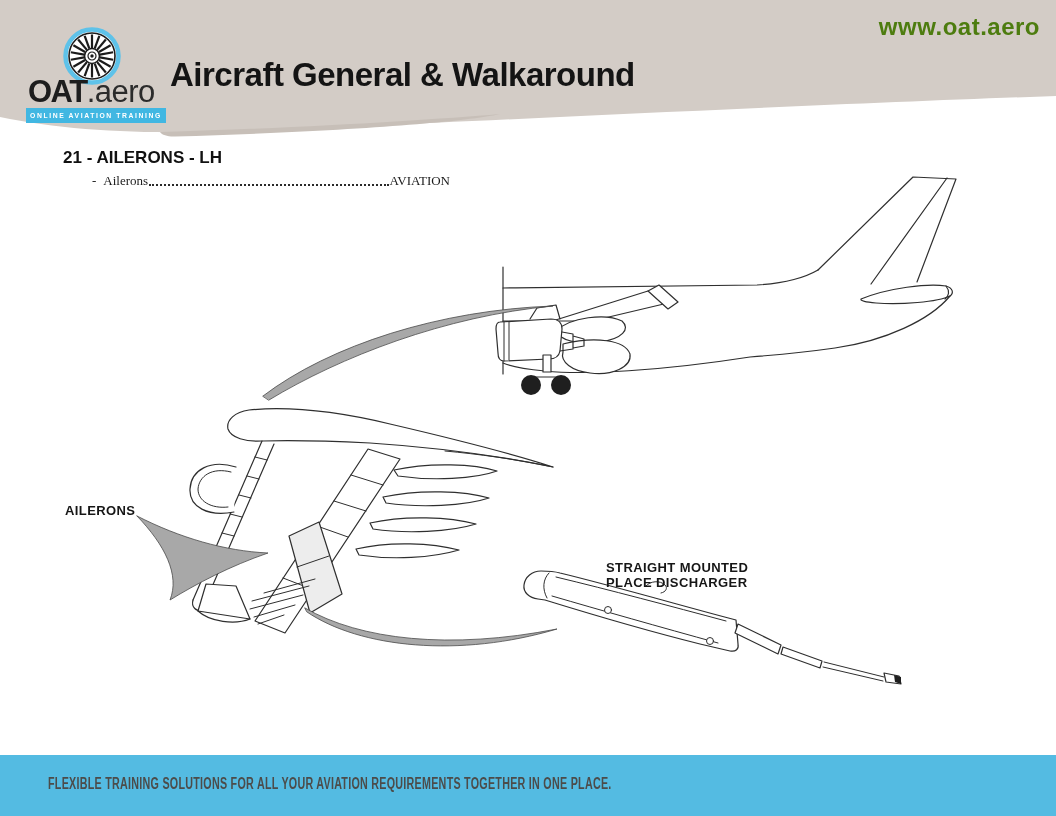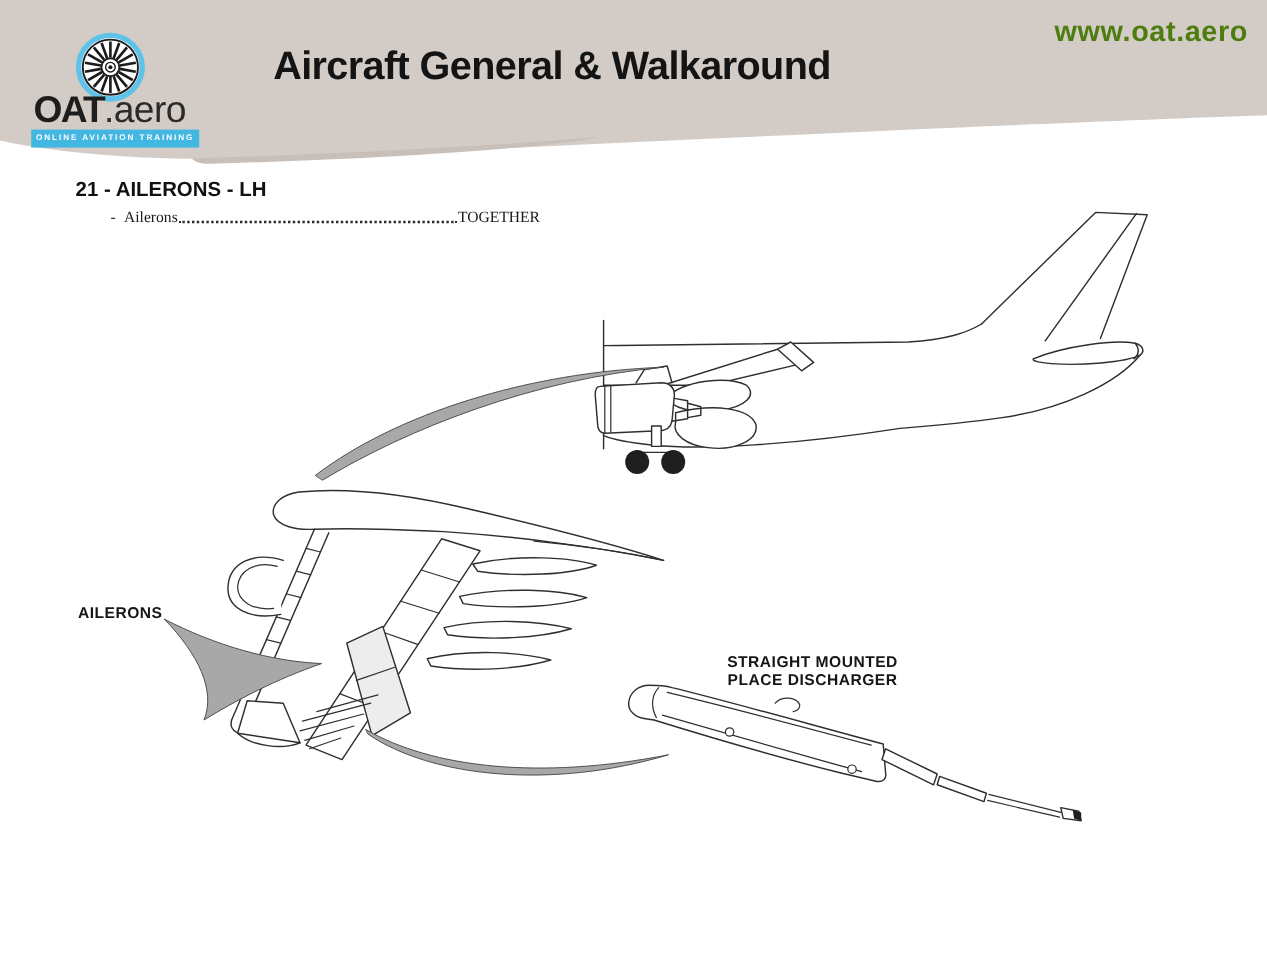--- a/index.html
+++ b/index.html
@@ -9,21 +9,21 @@
   }
   
   .header-svg{position:absolute;left:0;top:0;width:1056px;height:150px;}
   .hb{fill:var(--band,#d3ccc6);stroke:none;}
   .hbs{fill:var(--band-shadow,#c7bfb8);stroke:none;}
   .site-url{
     position:absolute;top:13px;right:16px;font-size:24px;font-weight:bold;
     color:#4d7c0f;letter-spacing:.5px;
   }
   .slide-title{
-    position:absolute;left:170px;top:36px;width:580px;text-align:center;
+    position:absolute;left:170px;top:56px;width:580px;text-align:left;
     font-size:33px;font-weight:bold;color:#141414;letter-spacing:-.5px;
   }
   
   .logo{position:absolute;left:0;top:0;width:200px;height:140px;}
   .logo-icon{position:absolute;left:62px;top:26px;width:60px;height:60px;}
   .logo-wordmark{position:absolute;left:28px;top:76px;font-size:31px;line-height:1;color:#1d1d1d;white-space:nowrap;}
   .logo-wordmark .b{font-weight:bold;letter-spacing:-1.5px;margin-top:43px;}
   .logo-wordmark .s{font-weight:normal;letter-spacing:-.5px;color:#2b2b2b;}
   .logo-tagline{
     position:absolute;left:26px;top:108px;width:140px;height:15px;line-height:15px;
@@ -47,21 +47,21 @@
   .art .fw{fill:#fff;}
   .art .dark{fill:#1f1f1f;stroke:none;}
   .art .sw{fill:var(--swoosh,#a8a8a8);stroke:#4a4a4a;stroke-width:.8;}
   .art .ail{fill:#ededed;}
   .art .thin{stroke-width:1;}
   .diagram-label{
     position:absolute;font-size:13px;font-weight:bold;color:#161616;letter-spacing:.4px;
     line-height:15px;white-space:nowrap;
   }
   .ailerons-label{left:65px;top:503px;}
-  .discharger-label{left:606px;top:544px;text-align:center;}
+  .discharger-label{left:606px;top:560px;}
   
   .footer-band{position:absolute;left:0;top:755px;width:1056px;height:61px;background:var(--footer-blue,#54bbe2);}
   .footer-tagline{
     position:absolute;left:48px;top:20px;font-size:16px;font-weight:bold;
     color:var(--footer-text,#4c4c4a);white-space:nowrap;letter-spacing:.4px;
     transform:scaleX(.67);transform-origin:left center;
   }
 </style>
 </head>
 <body>
@@ -109,21 +109,21 @@
   </div>
 
   <div class="site-url">www.oat.aero</div>
   <div class="slide-title">Aircraft General &amp; Walkaround</div>
 
   <div class="section-heading">21 - AILERONS - LH</div>
   <div class="checklist-row">
     <span class="bullet">-</span>
     <span class="label">Ailerons</span>
     <span class="leader-dots"></span>
-    <span class="value">TOGETHER</span>
+    <span class="value">AVIATION</span>
   </div>
 
   <svg class="art" viewBox="0 0 1056 816" aria-hidden="true">
 
     <g>
       <path d="M503,267 L503,374"></path>
       <path d="M503,288 C610,287 720,286 757,285 C790,283 806,277 818,270"></path>
       <path class="fw" d="M818,270 L913,177 L956,179 L917,282"></path>
       <path d="M947,178 L871,284"></path>
       <path class="fw" d="M861,299 C888,288 928,283 946,286 C953,288 954,293 950,296 C938,302 900,305 876,303 C866,302 860,301 861,299 Z"></path>
@@ -183,14 +183,17 @@
       <path class="dark" d="M894,675 L901,677 L901,684 L895,682 Z"></path>
     </g>
   </svg>
 
   <div class="diagram-label ailerons-label">AILERONS</div>
   <div class="diagram-label discharger-label">
     <div>STRAIGHT MOUNTED</div>
     <div>PLACE DISCHARGER</div>
   </div>
 
+  <div class="footer-band">
+    <div class="footer-tagline">FLEXIBLE TRAINING SOLUTIONS FOR ALL YOUR AVIATION REQUIREMENTS TOGETHER IN ONE PLACE.</div>
+  </div>
 
 </div>
 
 </body></html>

